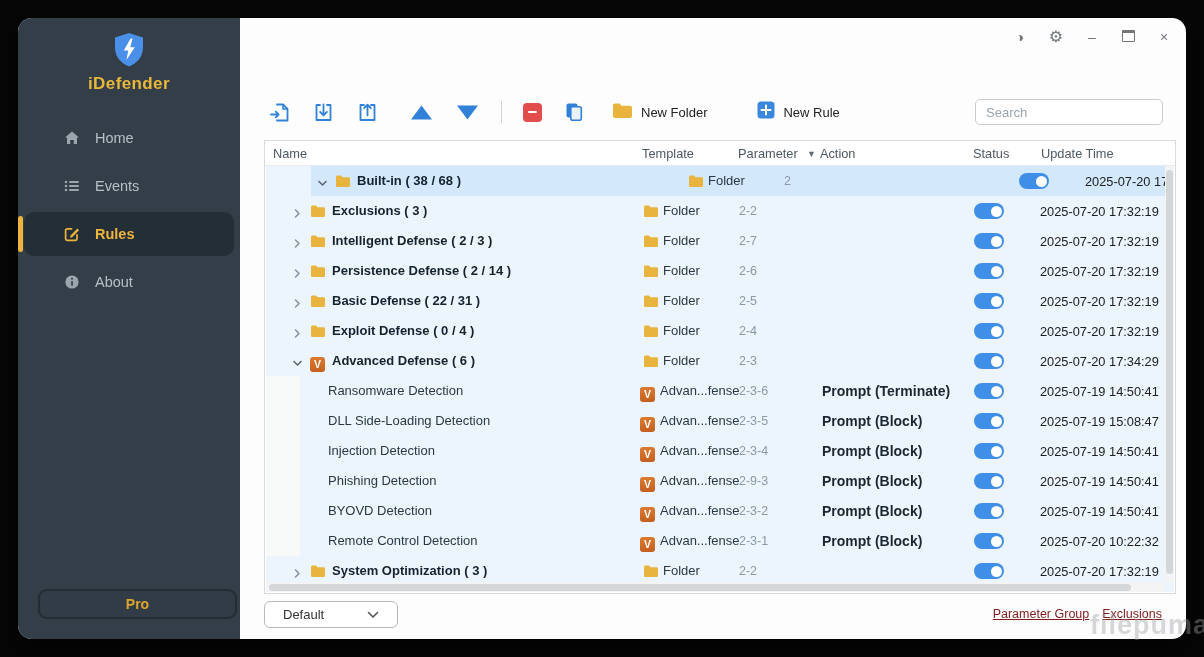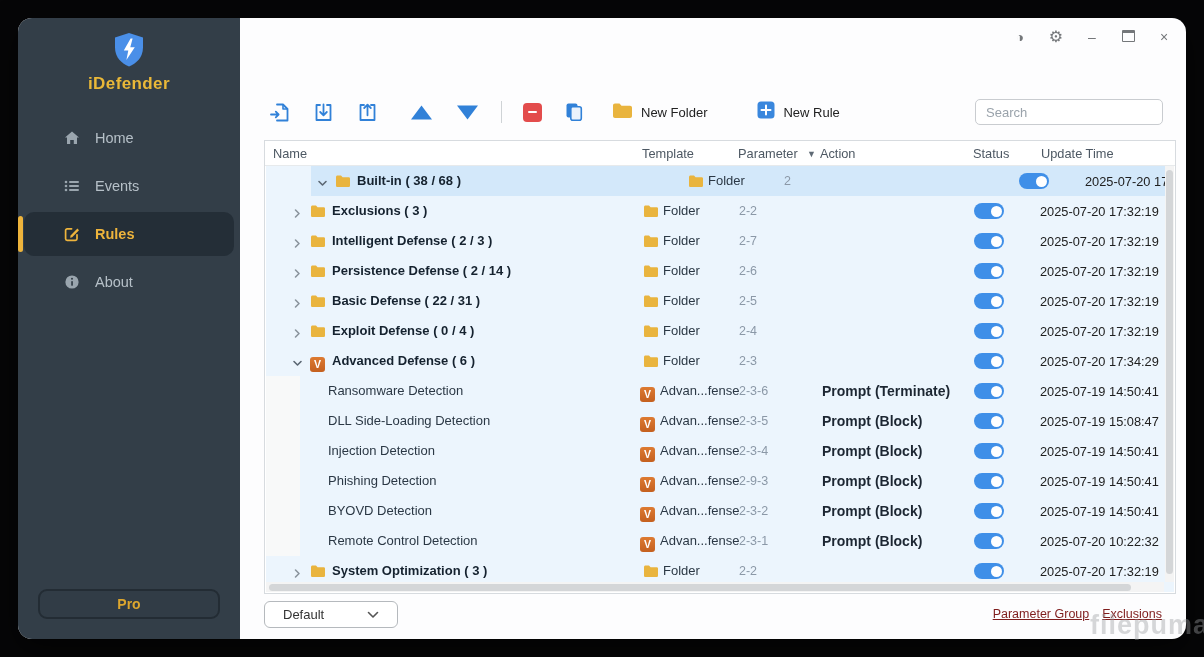--- a/index.html
+++ b/index.html
@@ -16,21 +16,21 @@
   #logo{position:absolute;left:0;top:14px;width:100%;text-align:center;}
   #app-name{position:absolute;left:0;top:56px;width:100%;text-align:center;color:#eab838;font-size:17px;font-weight:bold;letter-spacing:.4px;}
   #nav{position:absolute;left:0;top:96px;width:100%;}
   .nav-item{position:relative;height:48px;cursor:default;}
   .nav-item .ni-inner{position:absolute;left:45px;top:0;height:100%;display:flex;align-items:center;gap:15px;color:#b6c0c8;font-size:14.5px;}
   .nav-item.active .pillbg{position:absolute;left:6px;right:6px;top:2px;bottom:2px;background:#242e37;border-radius:10px;}
   .nav-item.active::before{content:'';position:absolute;left:0;top:6px;width:5px;height:36px;background:#eeb43c;border-radius:3px;}
   .nav-item.active .ni-inner{color:#eeb43c;font-weight:bold;}
   .ni-icon{display:inline-flex;width:17px;justify-content:center;}
   #pro-btn{
-    position:absolute;left:20px;bottom:20px;width:182px;height:30px;box-sizing:border-box;
+    position:absolute;left:20px;bottom:20px;width:199px;height:30px;box-sizing:border-box;
     background:#313c46;border:2px solid #232c34;border-radius:9px;
     color:#dca62e;font-size:14px;font-weight:bold;text-align:center;line-height:27px;
   }
   
   #win-controls{position:absolute;top:9px;right:14px;display:flex;gap:20px;align-items:center;color:#74777a;}
   .wc{width:16px;text-align:center;font-size:14px;line-height:20px;cursor:default;}
   .wc.gear{font-size:16px;}
   .wc .maxbox{display:inline-block;width:11px;height:8px;border:1.5px solid #74777a;border-top:3px solid #74777a;border-radius:1px;}
   
   #toolbar{position:absolute;left:250px;top:77px;height:34px;display:flex;align-items:center;gap:21px;}

